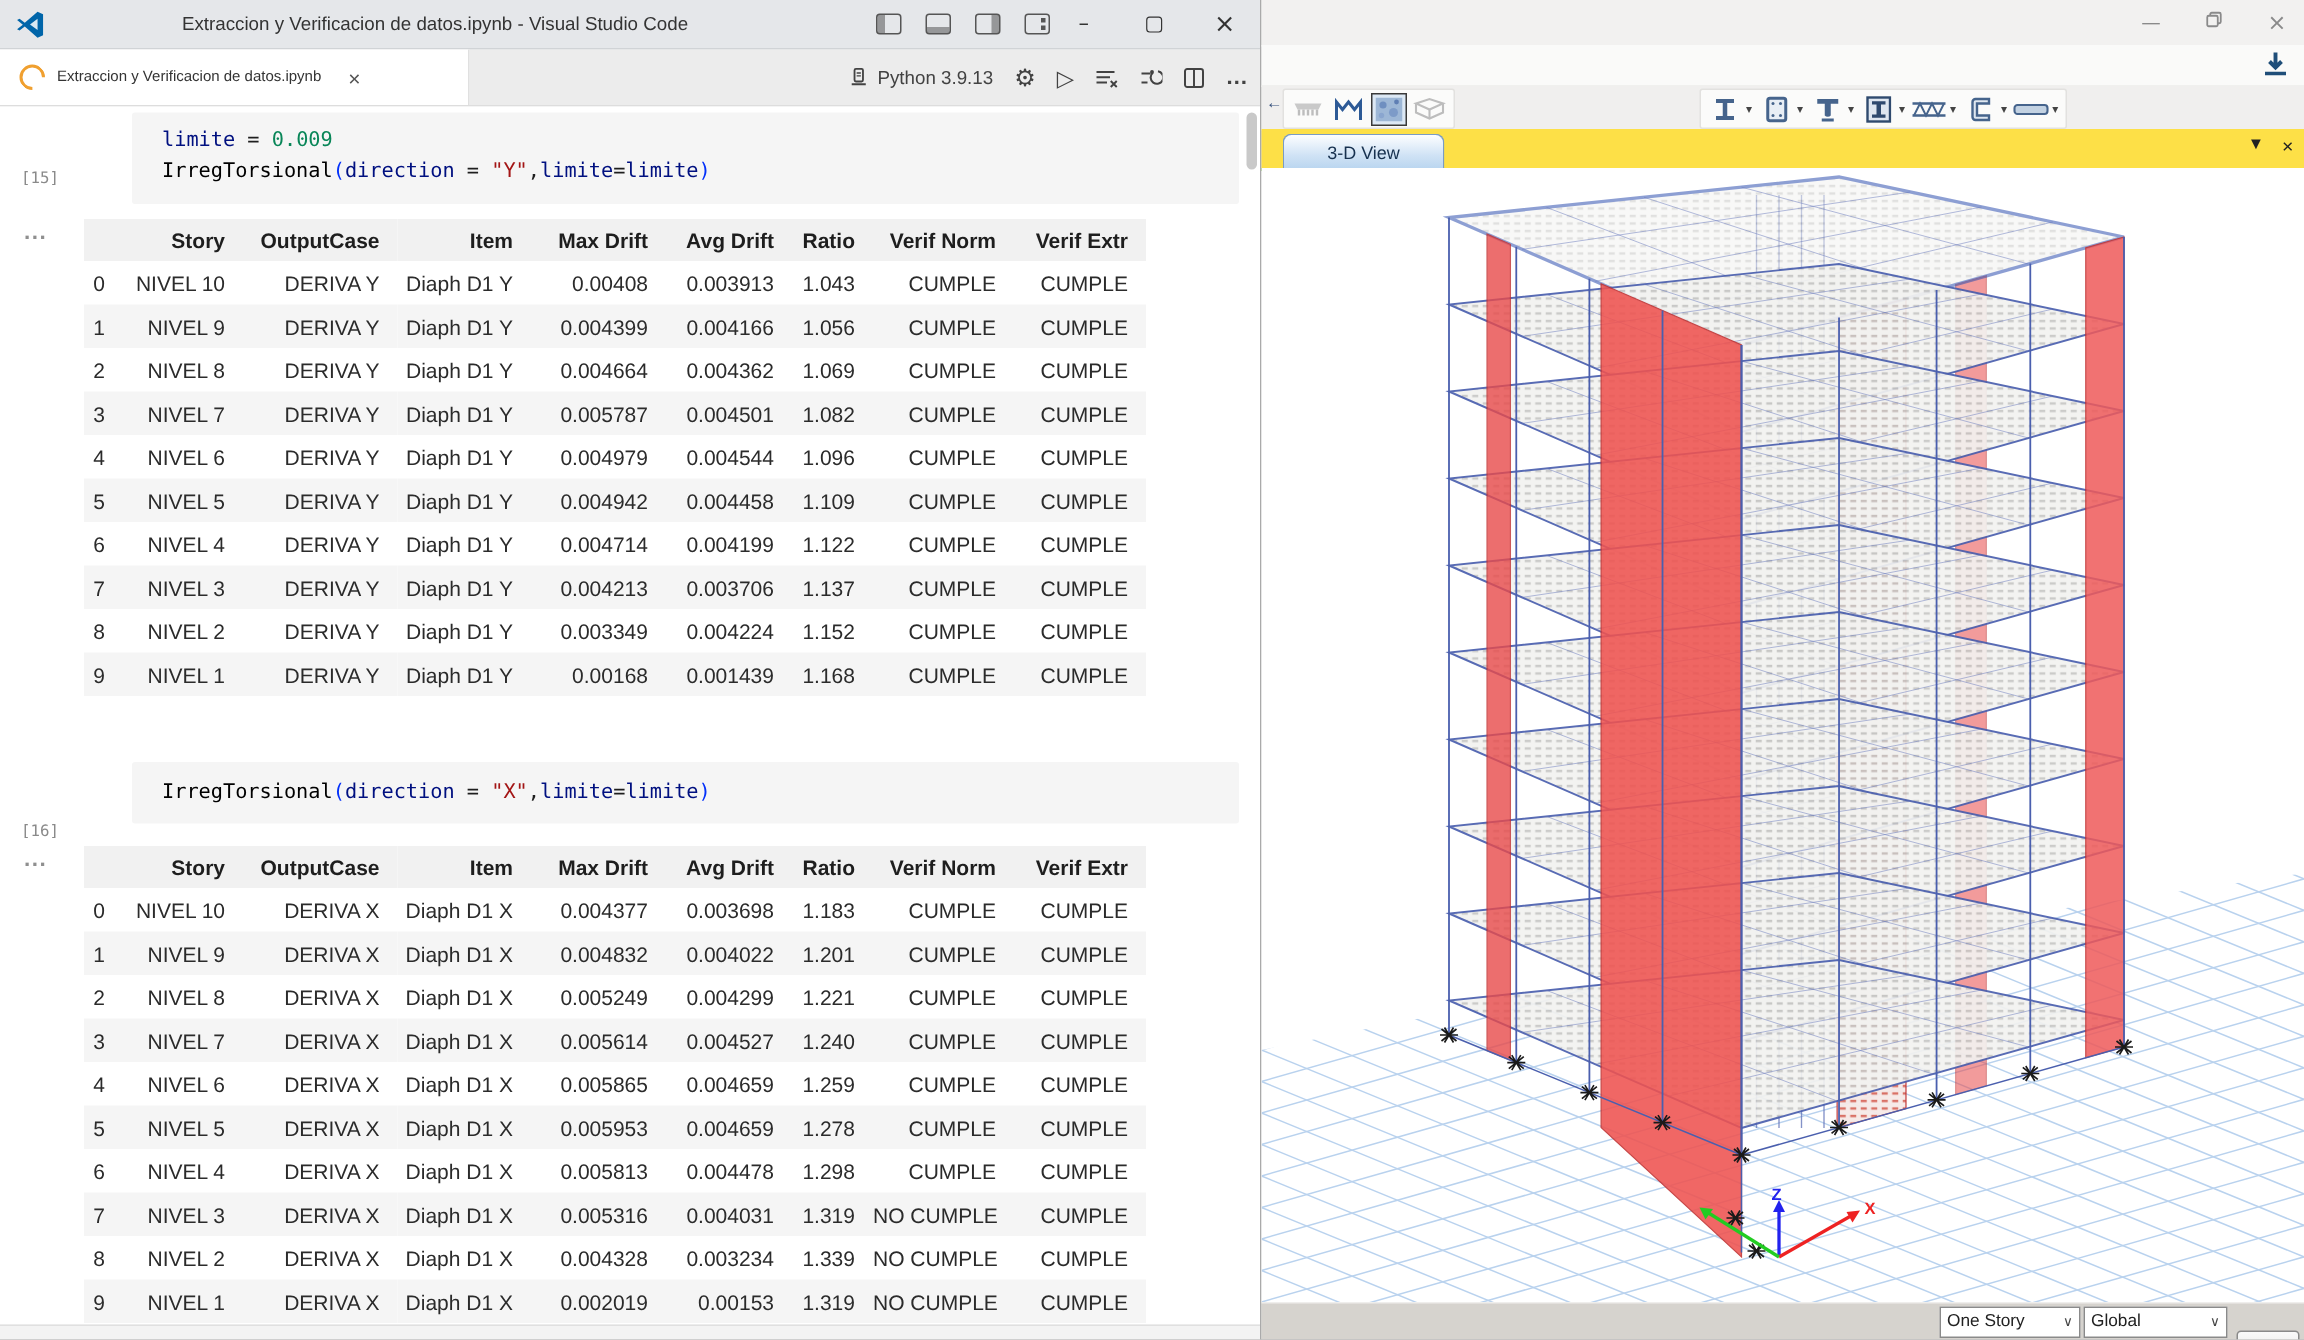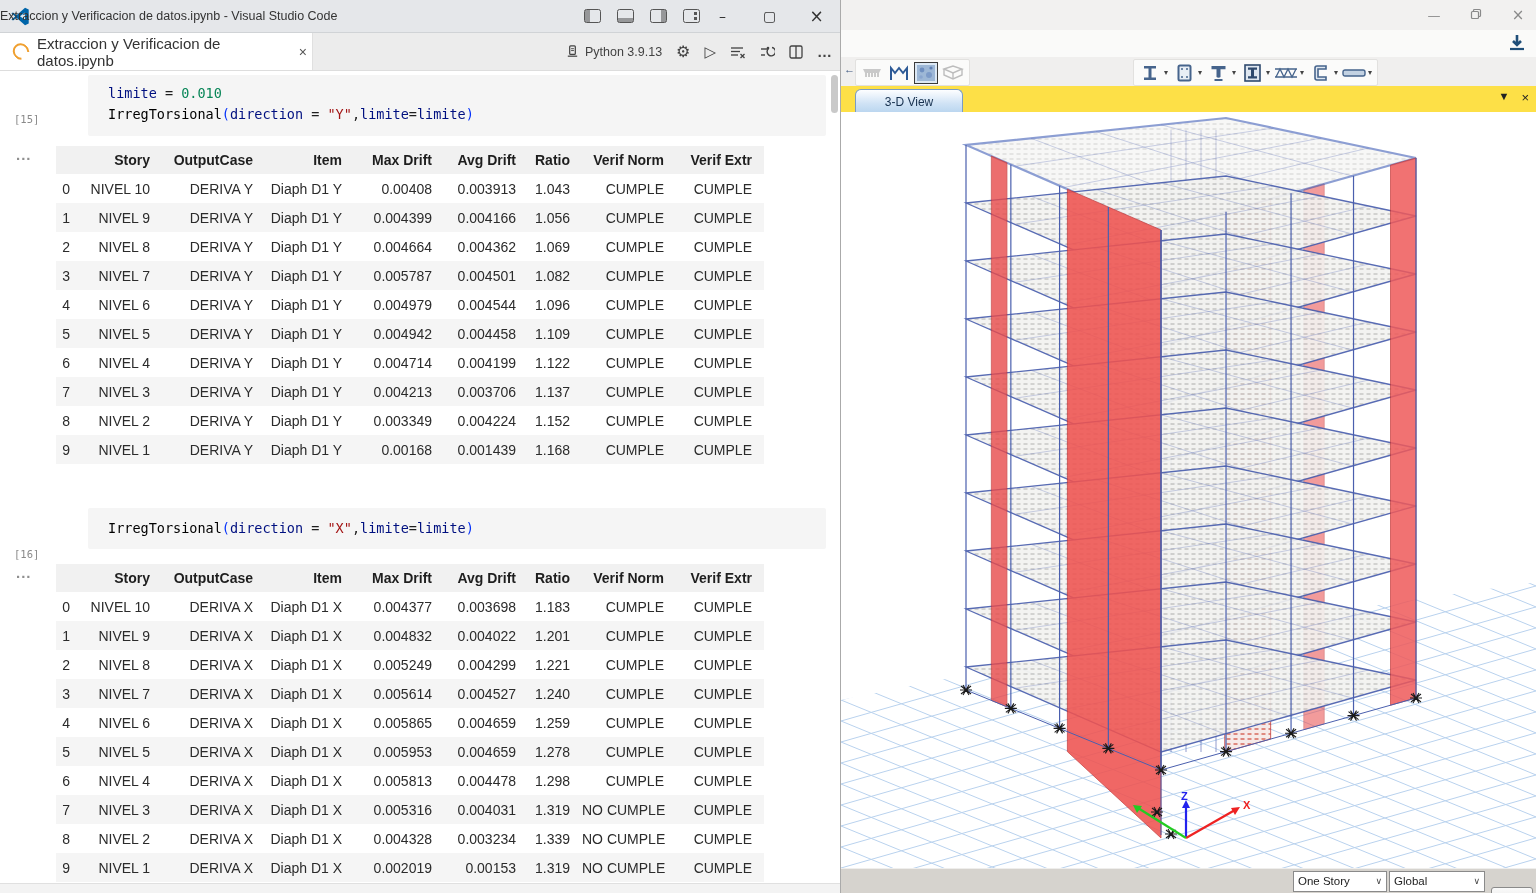--- a/index.html
+++ b/index.html
@@ -3,35 +3,35 @@
 <meta charset="utf-8">
 <style>
   html,body{margin:0;padding:0;background:#888;}
   .app{position:relative;width:1536px;height:893px;background:#fff;overflow:hidden;
        font-family:"Liberation Sans",sans-serif;-webkit-font-smoothing:antialiased;}
   
   .left-pane{position:absolute;left:0;top:0;width:840px;height:893px;background:#fff;}
   .vs-titlebar{position:absolute;left:0;top:0;width:840px;height:32px;background:#e5e7ea;
                border-bottom:1px solid #d0d3d6;}
   .vs-logo{position:absolute;left:9px;top:5px;width:22px;height:22px;}
-  .vs-title{position:absolute;left:0;right:260px;top:0;height:32px;line-height:32px;text-align:left;
+  .vs-title{position:absolute;left:0;right:260px;top:0;height:32px;line-height:32px;text-align:center;
             font-size:12.5px;color:#333;white-space:nowrap;}
   .layout-icons{position:absolute;right:140px;top:0;height:32px;display:flex;align-items:center;gap:16px;}
   .lay-ic{width:15px;height:12px;border:1.4px solid #555;border-radius:2.5px;position:relative;}
   .lay-ic .seg{position:absolute;background:#555;}
   .win-controls{position:absolute;right:0;top:0;height:32px;display:flex;}
   .win-btn{width:47px;height:32px;display:flex;align-items:center;justify-content:center;
            font-size:14px;color:#333;font-family:"DejaVu Sans",sans-serif;}
   .vs-tabstrip{position:absolute;left:0;top:33px;width:840px;height:37px;background:#ececec;
                border-bottom:1px solid #ddd;}
   .vs-tab{position:absolute;left:0;top:0;width:312px;height:37px;background:#fff;
           border-right:1px solid #e0e0e0;display:flex;align-items:center;}
   .nb-icon{width:13px;height:13px;border:2.2px solid #f0a030;border-radius:50%;
            border-bottom-color:transparent;margin:0 8px 0 13px;transform:rotate(-45deg);}
-  .vs-tab-label{font-size:15px;color:#333;}
+  .vs-tab-label{font-size:10px;color:#333;}
   .tab-close{margin-left:12px;color:#555;font-size:14px;width:20px;text-align:center;}
   .nb-actions{position:absolute;right:8px;top:0;height:37px;display:flex;align-items:center;gap:14px;
               color:#424242;}
   .nb-act{display:flex;align-items:center;font-size:15px;color:#424242;}
   .kernel-label{font-size:12.5px;color:#424242;margin-left:5px;}
   
   .notebook{position:absolute;left:0;top:71px;width:840px;height:822px;background:#fff;}
   .cell{position:absolute;left:88px;width:738px;background:#f5f5f5;border-radius:2px;}
   .code-line{font-family:"DejaVu Sans Mono","Liberation Mono",monospace;font-size:13.5px;
              line-height:21px;padding-left:20px;white-space:pre;}
@@ -167,21 +167,21 @@
               <line x1="7" y1="1" x2="7" y2="13" stroke="#424242" stroke-width="1.3"></line>
             </svg>
         </span>
         <span class="nb-act" style="font-weight:bold;">…</span>
       </div>
     </div>
 
     <div class="notebook">
 
       <div class="cell" style="top:4px;height:61px;padding-top:8px;box-sizing:border-box;">
-          <div class="code-line"><span class="tok-v">limite</span><span class="tok-o"> = </span><span class="tok-n">0.010</span></div>
+          <div class="code-line"><span class="tok-v">limite</span><span class="tok-o"> = </span><span class="tok-n">0.009</span></div>
           <div class="code-line"><span class="tok-f">IrregTorsional</span><span class="tok-b">(</span><span class="tok-v">direction</span><span class="tok-o"> = </span><span class="tok-s">"Y"</span><span class="tok-o">,</span><span class="tok-v">limite</span><span class="tok-o">=</span><span class="tok-v">limite</span><span class="tok-b">)</span></div>
         </div>
       <div class="exec-count" style="top:42px;">[15]</div>
       <div class="out-collapse" style="top:79px;">...</div>
       <table class="df" style="top:75px;">
           <colgroup>
             <col style="width: 26px;">
             <col style="width: 80px;">
             <col style="width: 103px;">
             <col style="width: 89px;">

